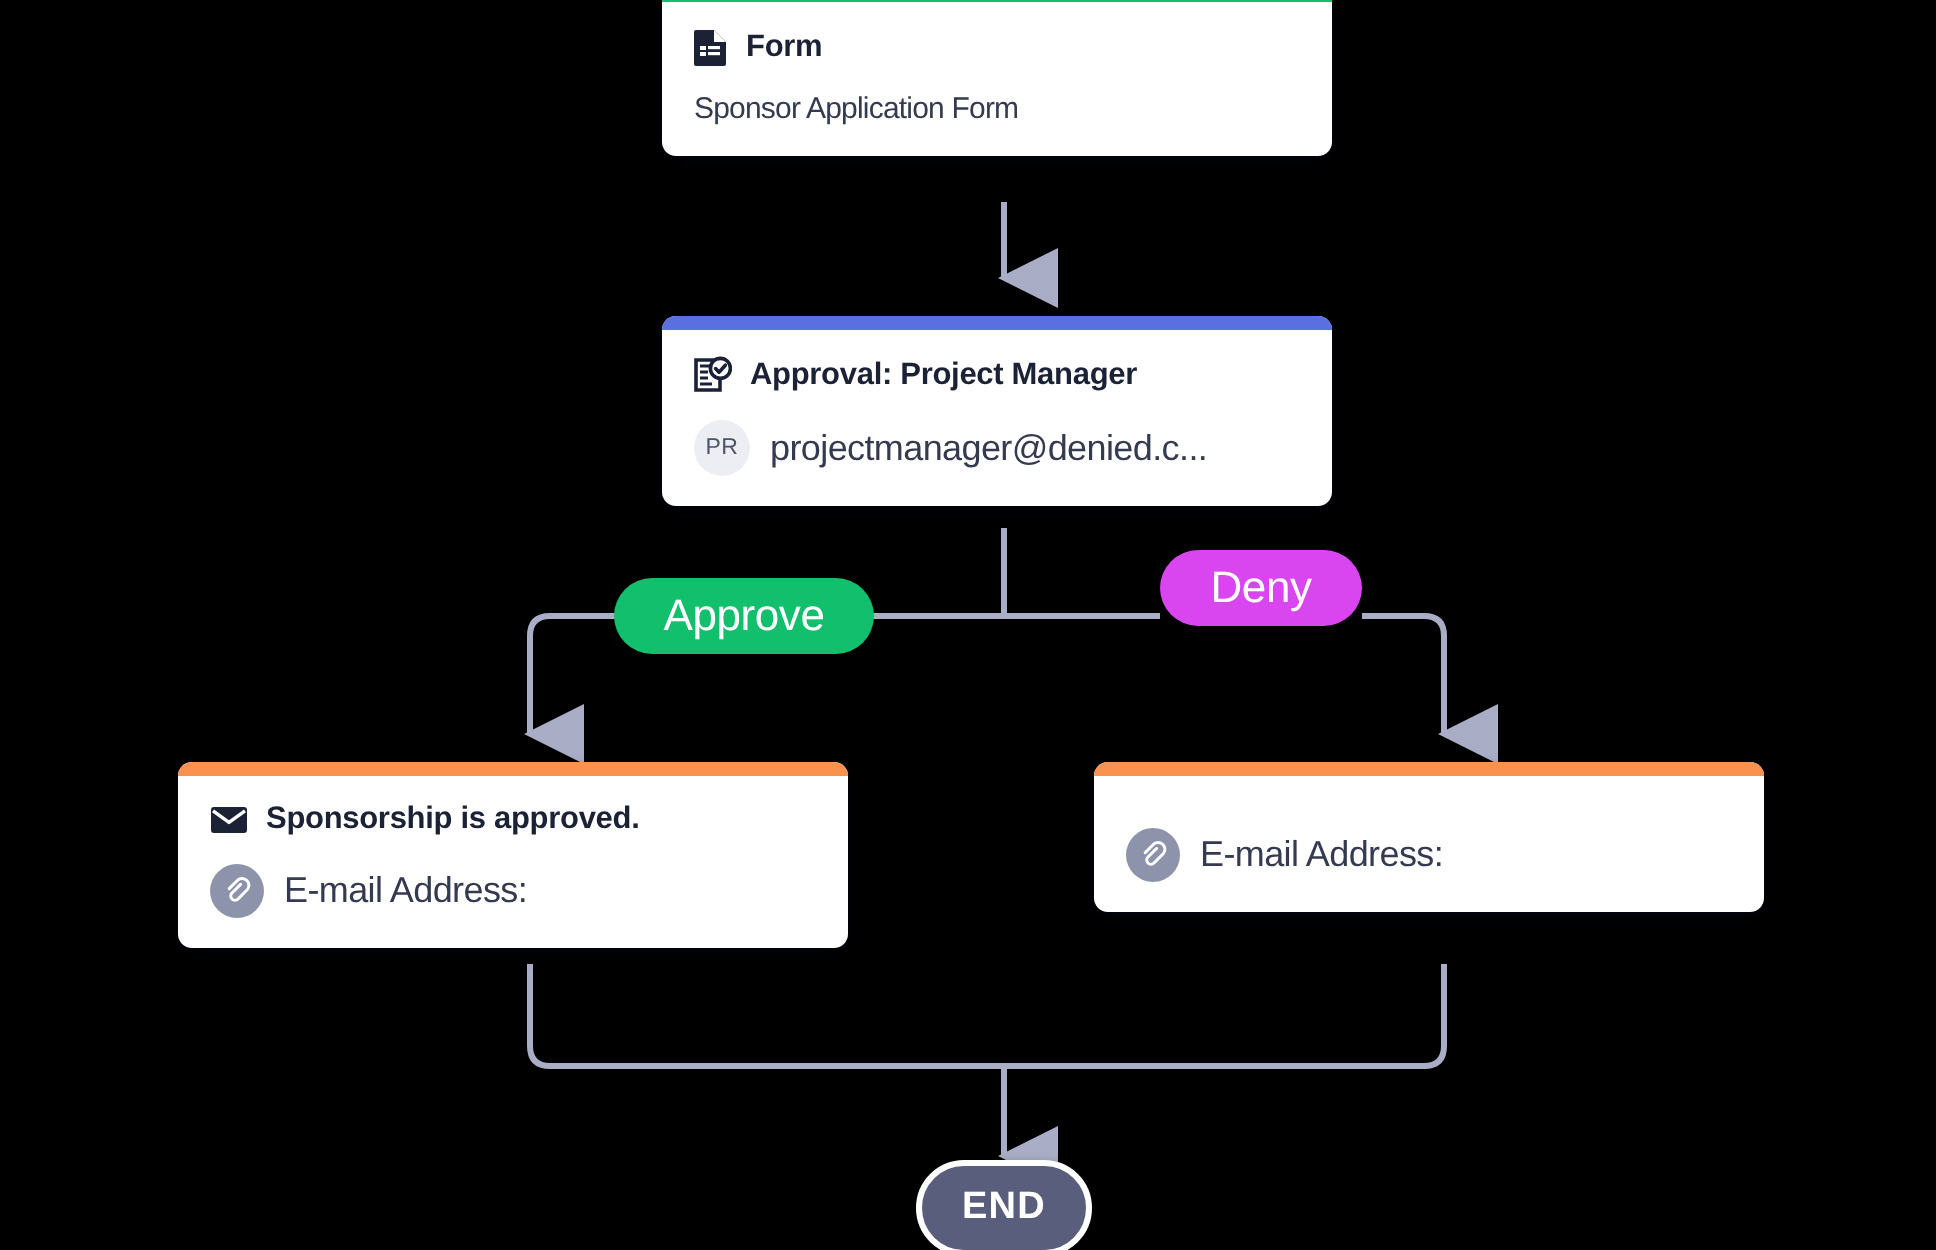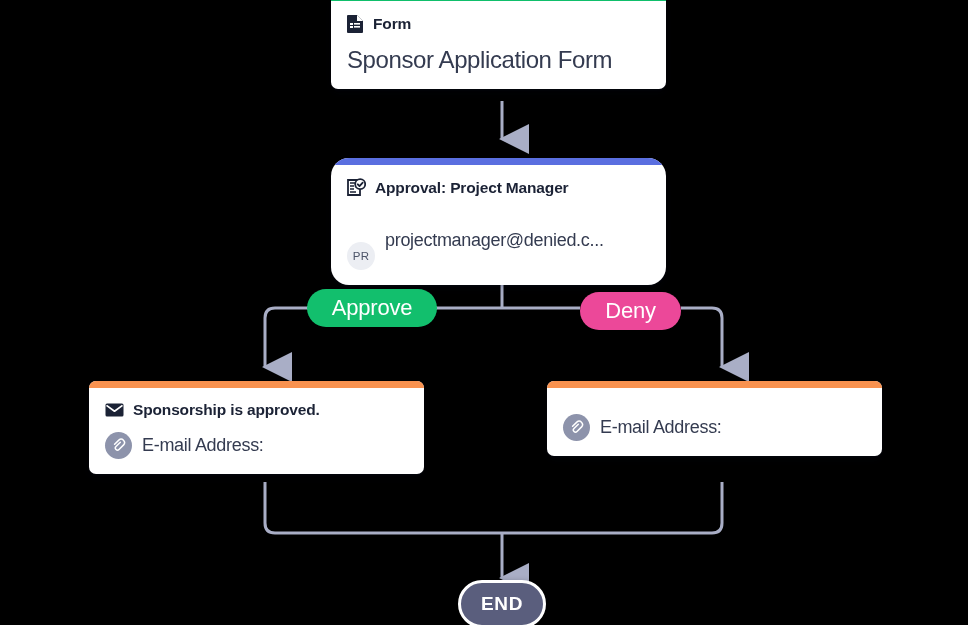--- a/index.html
+++ b/index.html
@@ -47,21 +47,21 @@
   }
   .card-head-label {
     font-size: 15.5px;
     font-weight: bold;
     color: #1b2235;
     letter-spacing: -0.15px;
     white-space: nowrap;
   }
   .card-title {
     margin-top: 13px;
-    font-size: 24px;
+    font-size: 15px;
     font-weight: normal;
     color: #343b50;
     letter-spacing: -0.4px;
     white-space: nowrap;
   }
   .card-sub-row {
     margin-top: 13px;
     display: flex;
     align-items: center;
     gap: 10px;
@@ -78,21 +78,20 @@
     border-radius: 50%;
     background: #eceef3;
     color: #4c5468;
     font-size: 11.5px;
     font-weight: normal;
     display: flex;
     align-items: center;
     justify-content: center;
     letter-spacing: 0.2px;
     flex: 0 0 auto;
-    margin-top: 32px;
   }
   .link-chip {
     width: 27px; height: 27px;
     border-radius: 50%;
     background: #8d93ab;
     display: flex;
     align-items: center;
     justify-content: center;
     flex: 0 0 auto;
   }
@@ -175,21 +174,21 @@
             <rect x="3" y="12" width="3" height="2" fill="#ffffff"></rect>
             <rect x="7" y="12" width="6" height="1.6" fill="#ffffff"></rect>
           </svg>
         </span>
         <span class="card-head-label">Form</span>
       </div>
       <div class="card-title">Sponsor Application Form</div>
     </div>
   </div>
 
-  <div class="node-card" id="card-approval" style="left:331px; top:158px; width:335px;border-radius:18px;">
+  <div class="node-card" id="card-approval" style="left:331px; top:158px; width:335px;">
     <div class="card-accent" style="background: rgb(90, 111, 224);"></div>
     <div class="card-body">
       <div class="card-head">
         <span>
           <svg class="icon-svg" width="19" height="19" viewBox="0 0 19 19" aria-hidden="true">
             <path d="M1 2 h12 v15 H1 z" fill="none" stroke="#1b2235" stroke-width="1.8"></path>
             <path d="M3 5 h5 M3 8 h4 M3 11 h4 M3 14 h6" stroke="#1b2235" stroke-width="1.4" fill="none"></path>
             <circle cx="13.2" cy="6.2" r="5" fill="#ffffff" stroke="#1b2235" stroke-width="1.8"></circle>
             <path d="M10.8 6.3 l1.7 1.8 l3.2 -3.5" stroke="#1b2235" stroke-width="1.8" fill="none" stroke-linecap="round" stroke-linejoin="round"></path>
           </svg>
@@ -200,21 +199,21 @@
         <span class="avatar">PR</span>
         <span class="card-sub-text">projectmanager@denied.c...</span>
       </div>
     </div>
   </div>
 
   <div class="pill" id="pill-approve" style="left:307px; top:289px; width:130px; background:#12bf6d;">
     <span>Approve</span>
   </div>
 
-  <div class="pill" id="pill-deny" style="left:580px; top:292px; width:101px; background:#ec4899;">
+  <div class="pill" id="pill-deny" style="left:580px; top:275px; width:101px; background:#d946ef;">
     <span>Deny</span>
   </div>
 
   <div class="node-card" id="card-email-approved" style="left:89px; top:381px; width:335px;">
     <div class="card-accent" style="background:#f9924f;"></div>
     <div class="card-body">
       <div class="card-head">
         <span>
           <svg class="icon-svg" width="19" height="14" viewBox="0 0 19 14" aria-hidden="true">
             <rect x="0.5" y="0.5" width="18" height="13" rx="1.5" fill="#1b2235"></rect>

